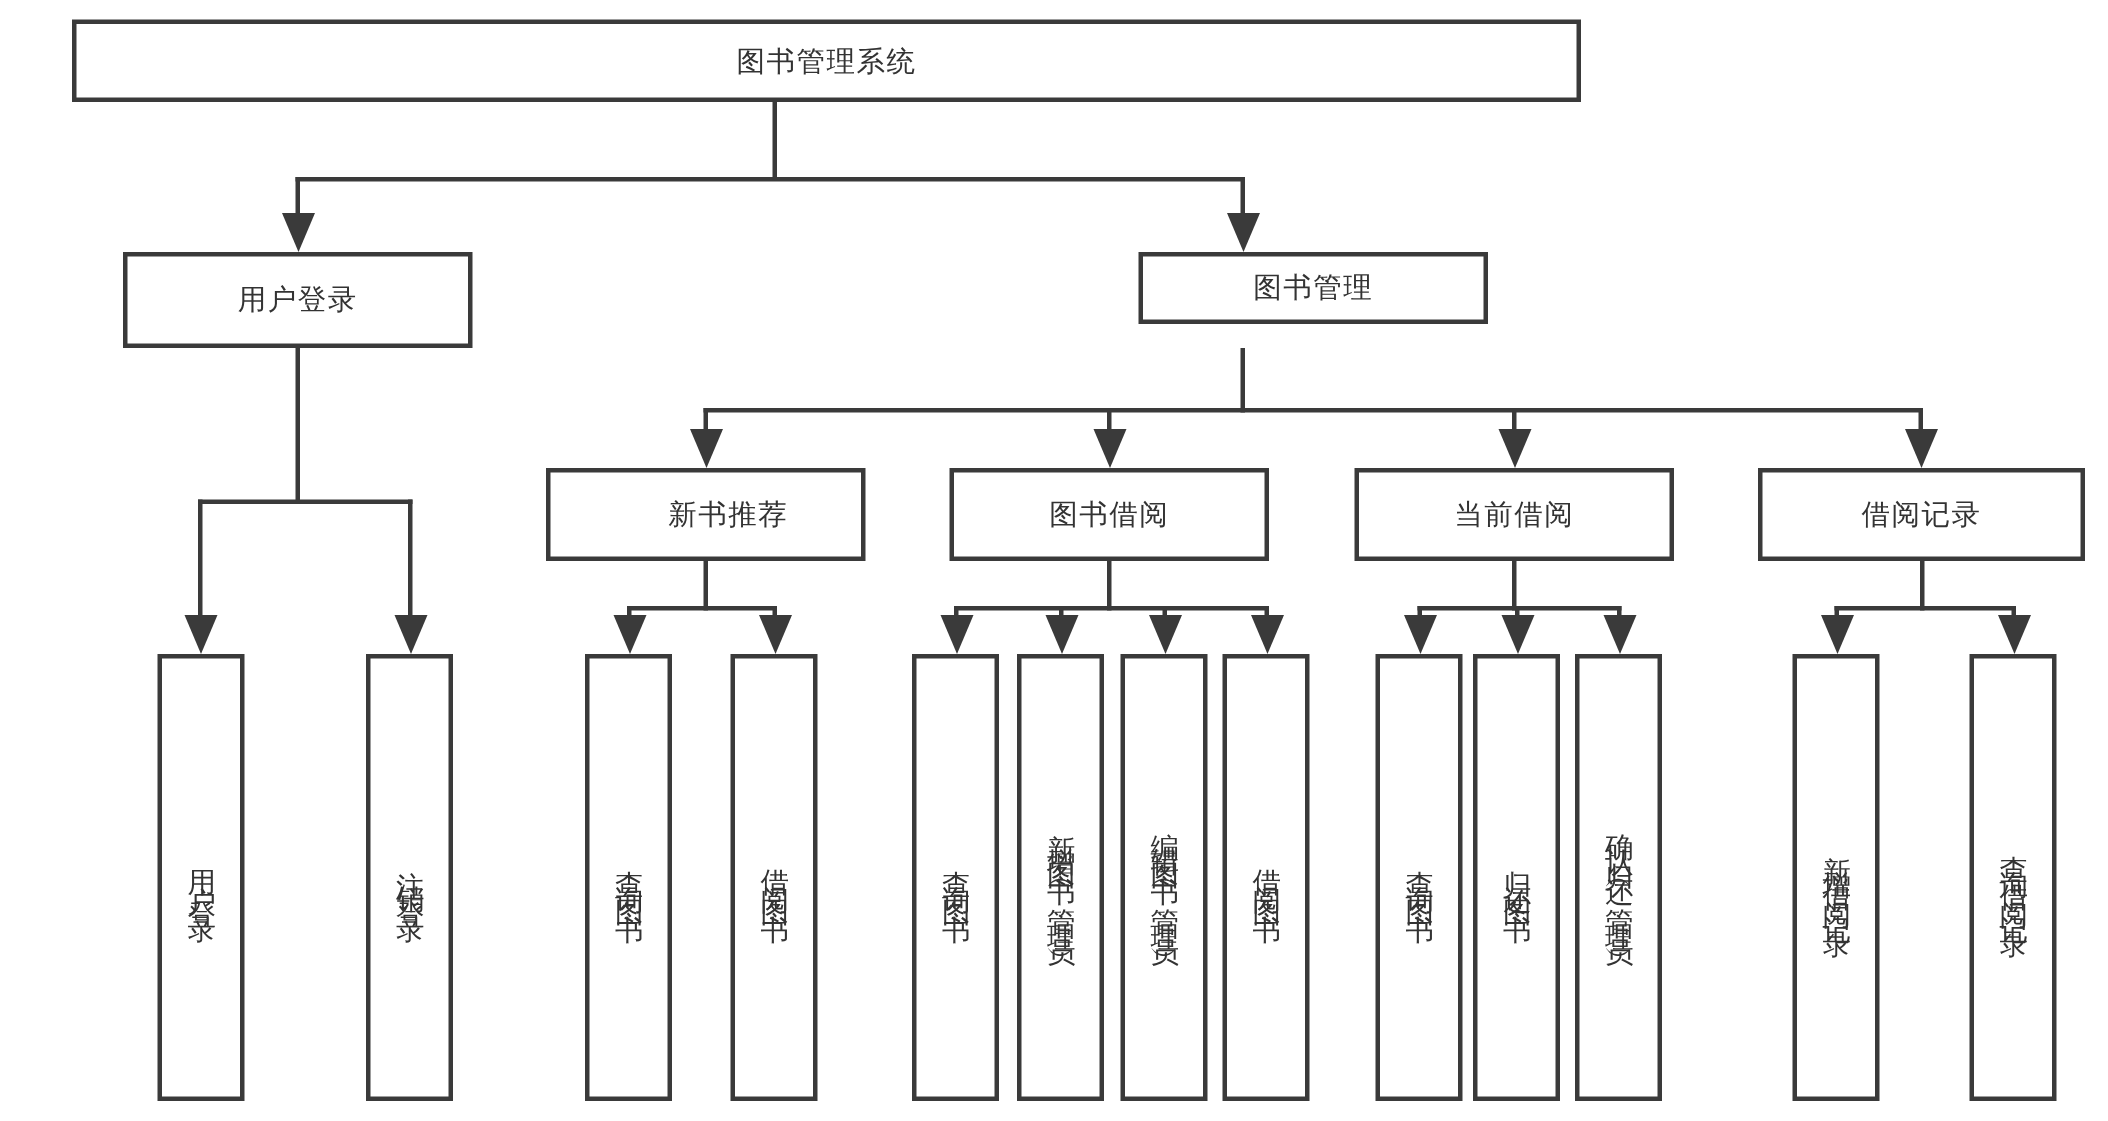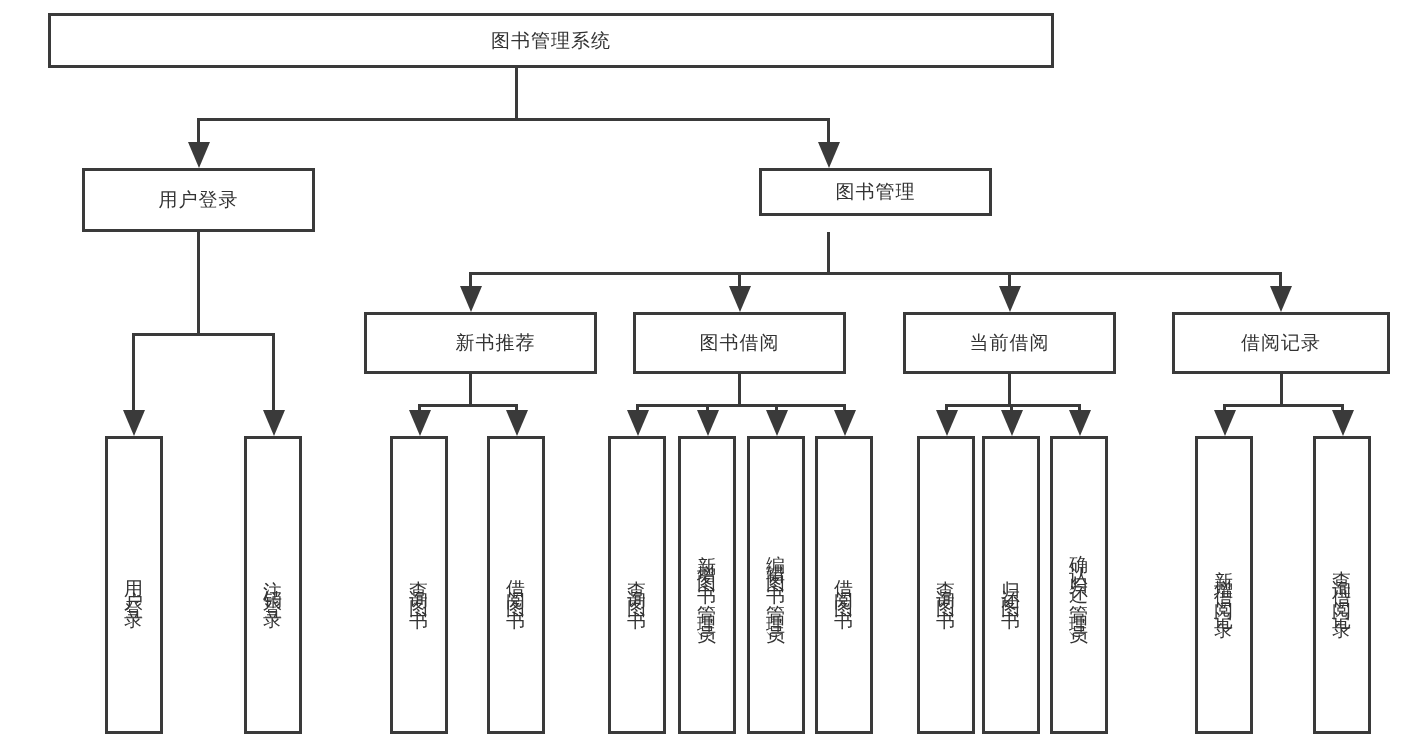--- a/index.html
+++ b/index.html
@@ -61,21 +61,21 @@
   <div class="line" style="left:469px;top:272px;width:813px;height:3px;"></div>
   <div class="line" style="left:469px;top:272px;width:3px;height:16px;"></div>
   <div class="arrow" style="left:460px;top:286px;"></div>
   <div class="line" style="left:738px;top:272px;width:3px;height:16px;"></div>
   <div class="arrow" style="left:729px;top:286px;"></div>
   <div class="line" style="left:1008px;top:272px;width:3px;height:16px;"></div>
   <div class="arrow" style="left:999px;top:286px;"></div>
   <div class="line" style="left:1279px;top:272px;width:3px;height:16px;"></div>
   <div class="arrow" style="left:1270px;top:286px;"></div>
 
-  <div class="box" style="left:364px;top:312px;width:233px;height:62px;padding-left:30px;">
+  <div class="box" style="left:364px;top:312px;width:213px;height:62px;padding-left:30px;">
     <span class="hlabel">新书推荐</span>
   </div>
   <div class="box" style="left:903px;top:312px;width:213px;height:62px;">
     <span class="hlabel">当前借阅</span>
   </div>
   <div class="box" style="left:633px;top:312px;width:213px;height:62px;">
     <span class="hlabel">图书借阅</span>
   </div>
   <div class="box" style="left:1172px;top:312px;width:218px;height:62px;">
     <span class="hlabel">借阅记录</span>

